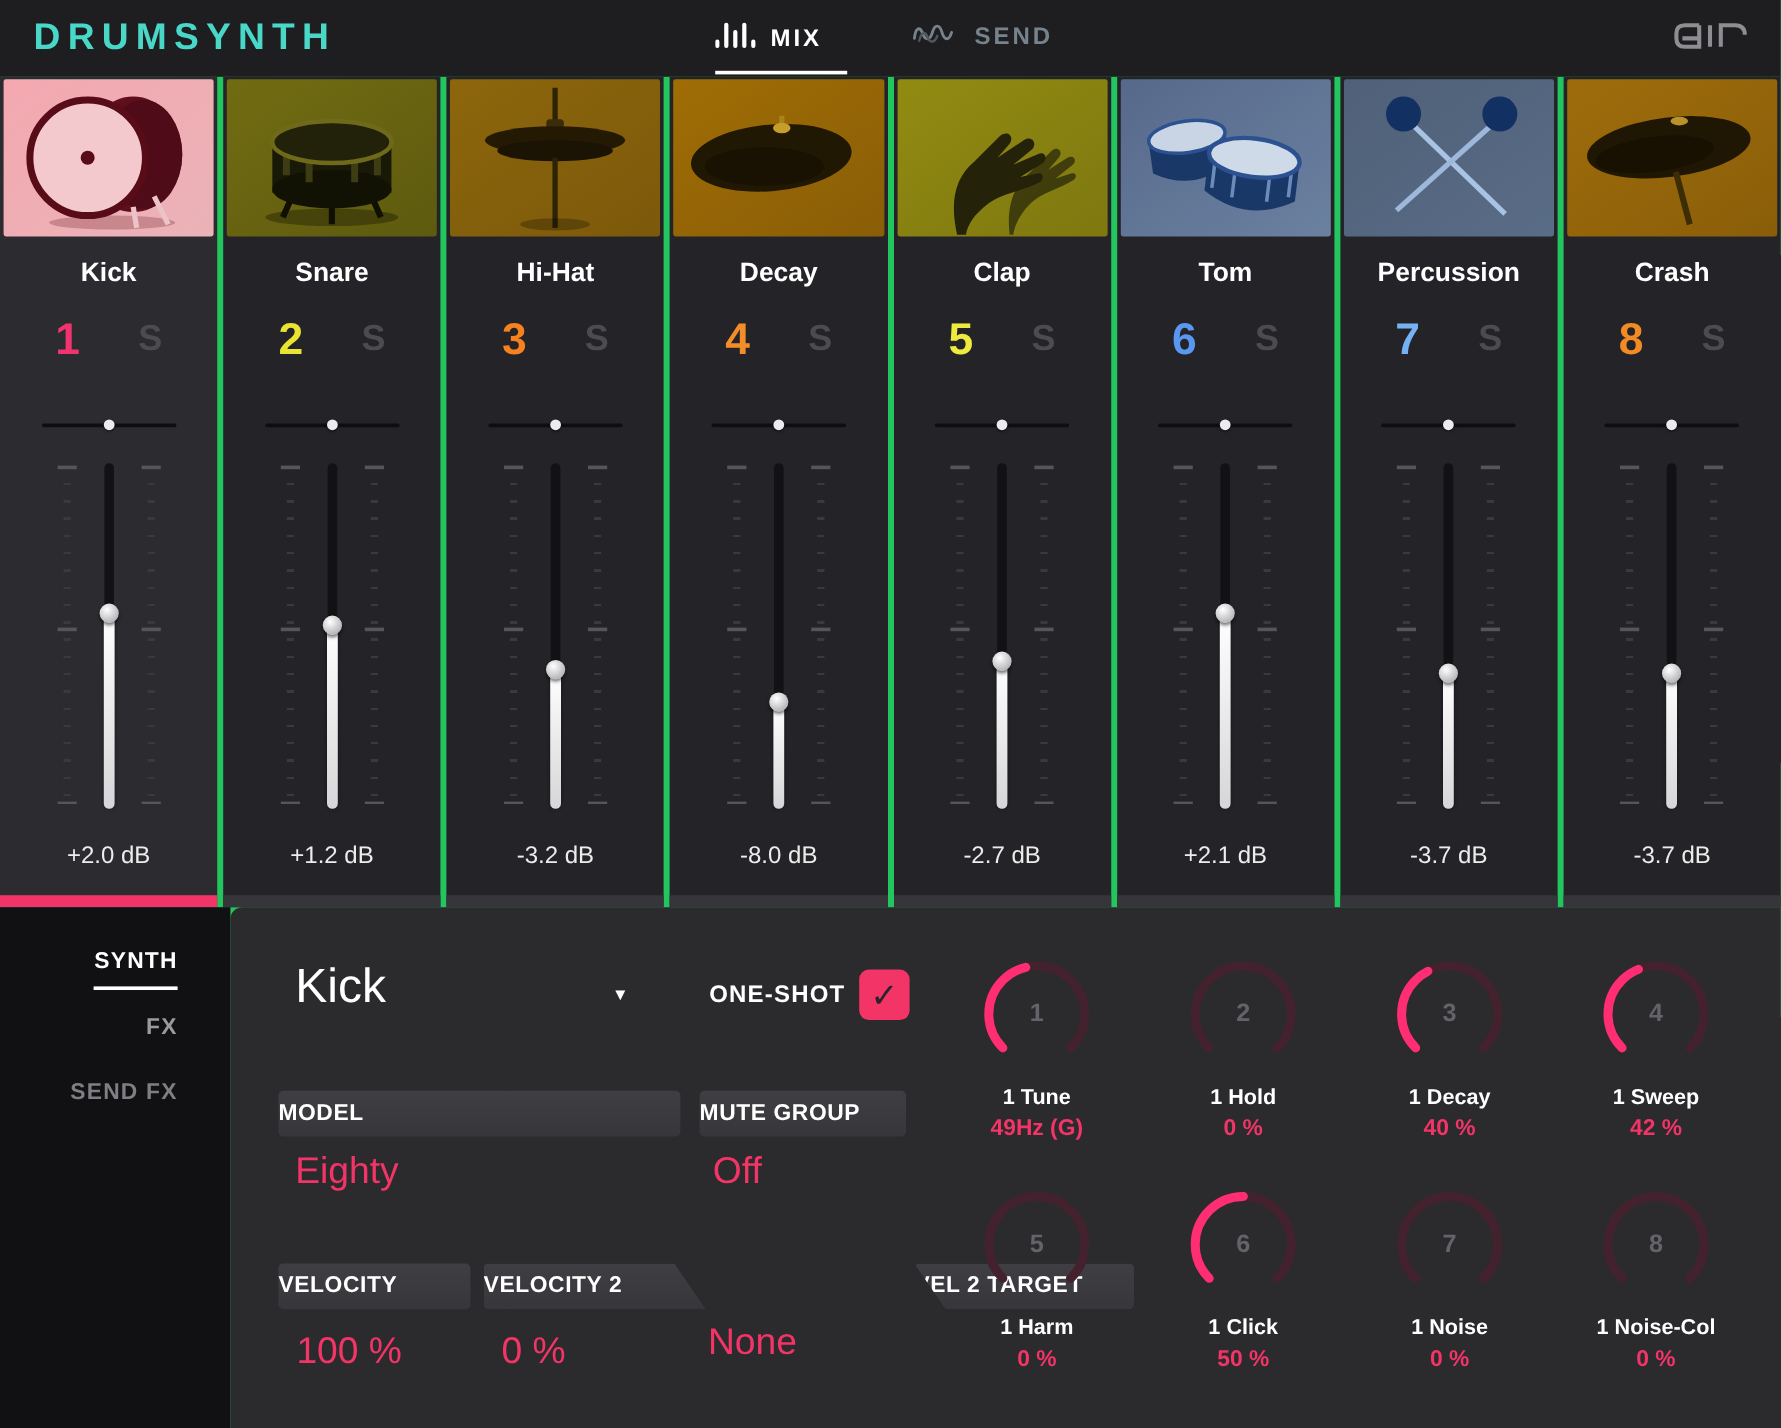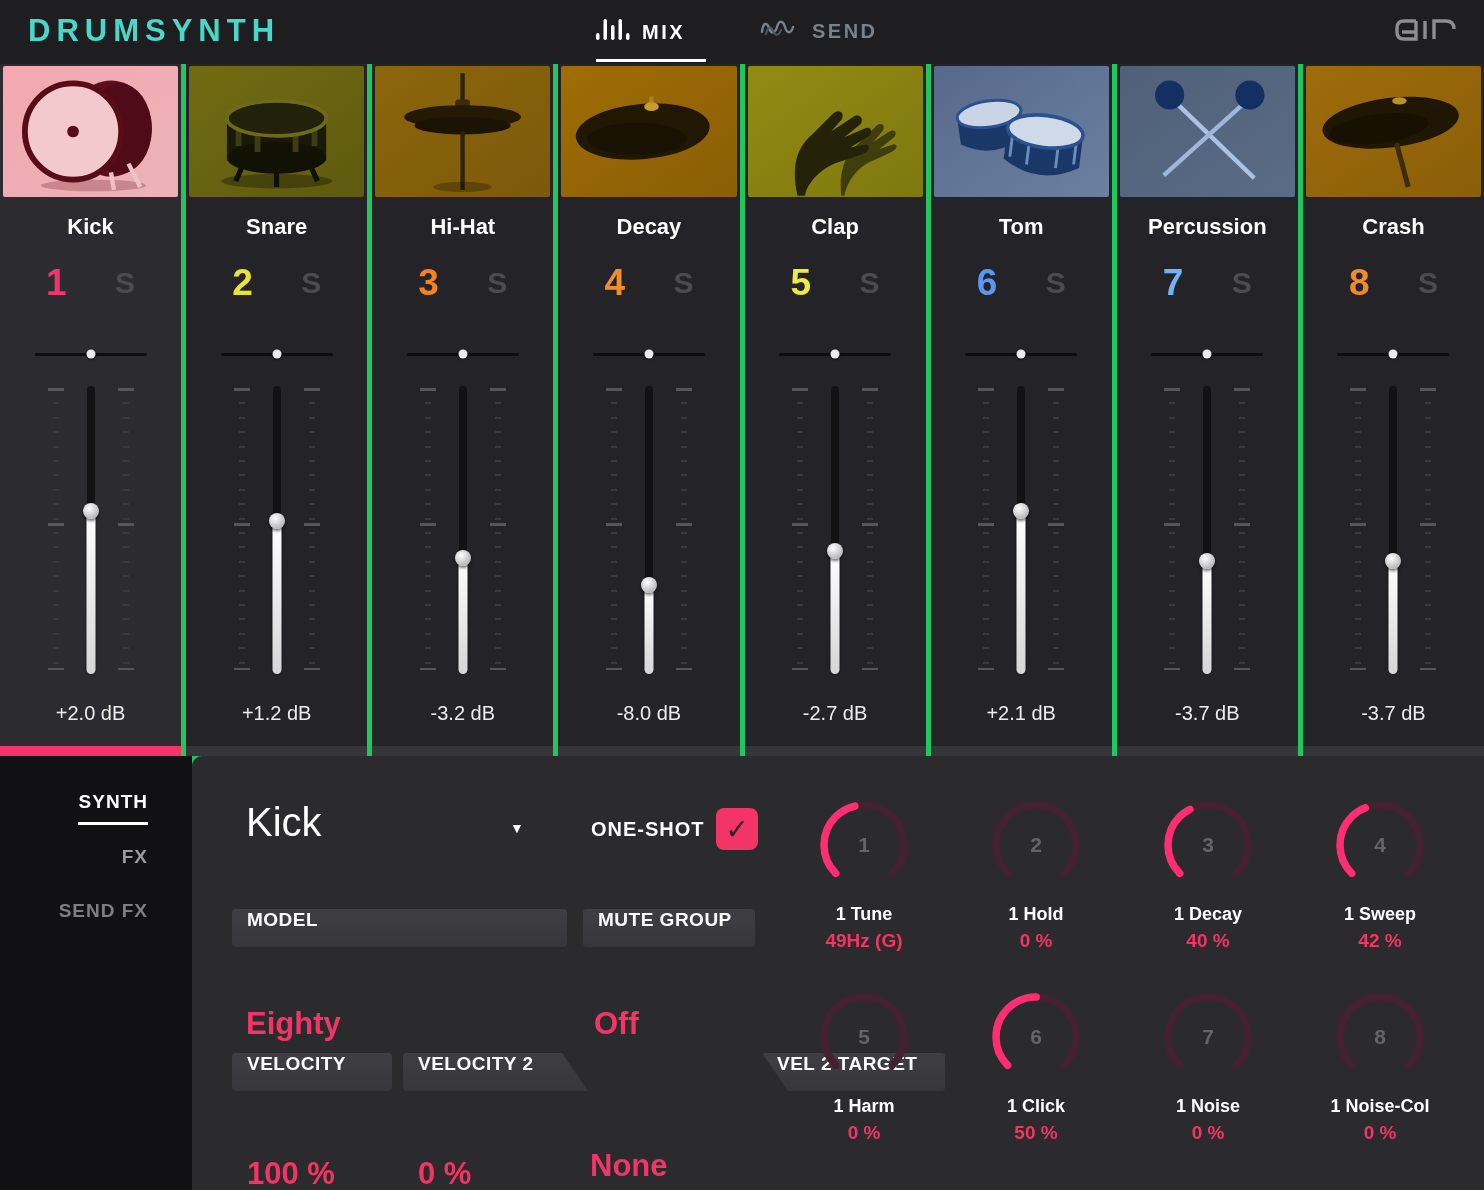--- a/index.html
+++ b/index.html
@@ -59,29 +59,29 @@
   .side-sendfx { top:144px; color:#7e7e83; }
 
   
   .panel { position:absolute; left:192px; top:756px; width:1292px; height:434px; background:#2b2b2e; border-top-left-radius:10px; }
   .panel-title { position:absolute; left:54px; top:44px; color:#fff; font-size:40px; font-weight:400; cursor:default; }
   .panel-caret { position:absolute; left:318px; top:64px; color:#fff; font-size:14px; cursor:default; }
   .oneshot-label { position:absolute; left:399px; top:62px; color:#fff; font-size:20px; font-weight:800; letter-spacing:1px; }
   .oneshot-box { position:absolute; left:524px; top:52px; width:42px; height:42px; border-radius:8px; background:var(--accent,#f23467);
                  display:flex; align-items:center; justify-content:center; color:#26262a; font-size:28px; font-weight:900; cursor:default; }
   .field-head { position:absolute; height:38px; background:linear-gradient(to bottom,#3e3e43,#36363b); border-radius:4px;
-                display:flex; align-items:flex-start; padding-left:15px; color:#fff; font-size:19px; font-weight:700; letter-spacing:.5px; }
+                display:flex; align-items:center; color:#fff; font-size:19px; font-weight:700; letter-spacing:.5px; }
   .fh-model { left:40px; top:153px; width:335px; }
   .fh-mute  { left:391px; top:153px; width:172px; }
   .fh-vel   { left:40px; top:297px; width:160px; }
   .fh-vel2  { left:211px; top:297px; width:185px; border-radius:4px 4px 0 4px;
               clip-path:polygon(0 0,calc(100% - 26px) 0,100% 100%,0 100%); }
   .fh-vel2t { left:570px; top:297px; width:183px; border-radius:4px 4px 4px 0;
               clip-path:polygon(0 0,100% 0,100% 100%,26px 100%); }
-  .field-value { position:absolute; color:var(--accent,#f23467); font-size:31px; font-weight:700; cursor:default;margin-top:48px; }
+  .field-value { position:absolute; color:var(--accent,#f23467); font-size:31px; font-weight:400; cursor:default; }
   .fv-model { left:54px; top:202px; }
   .fv-mute  { left:402px; top:202px; }
   .fv-vel   { left:55px; top:352px; }
   .fv-vel2  { left:226px; top:352px; }
   .fv-vel2t { left:398px; top:344px; }
 
   
   .knobs { position:absolute; left:586px; top:41px; display:grid; grid-template-columns:repeat(4,172px); grid-auto-rows:192px; }
   .knob { position:relative; text-align:center; }
   .knob svg { display:block; margin:0 auto; }

